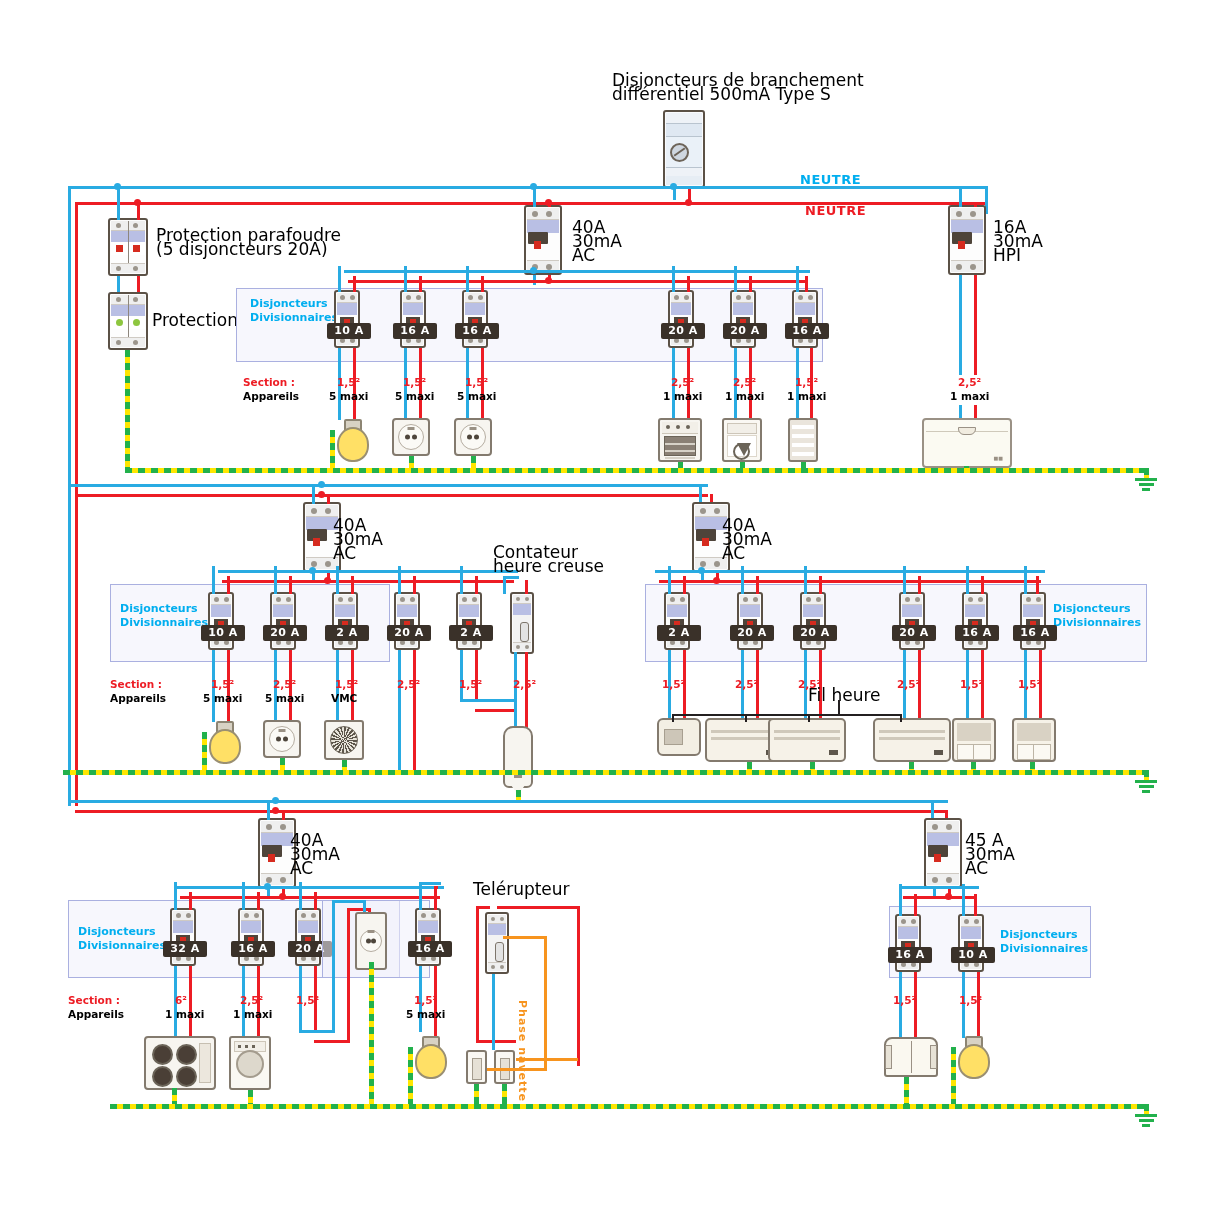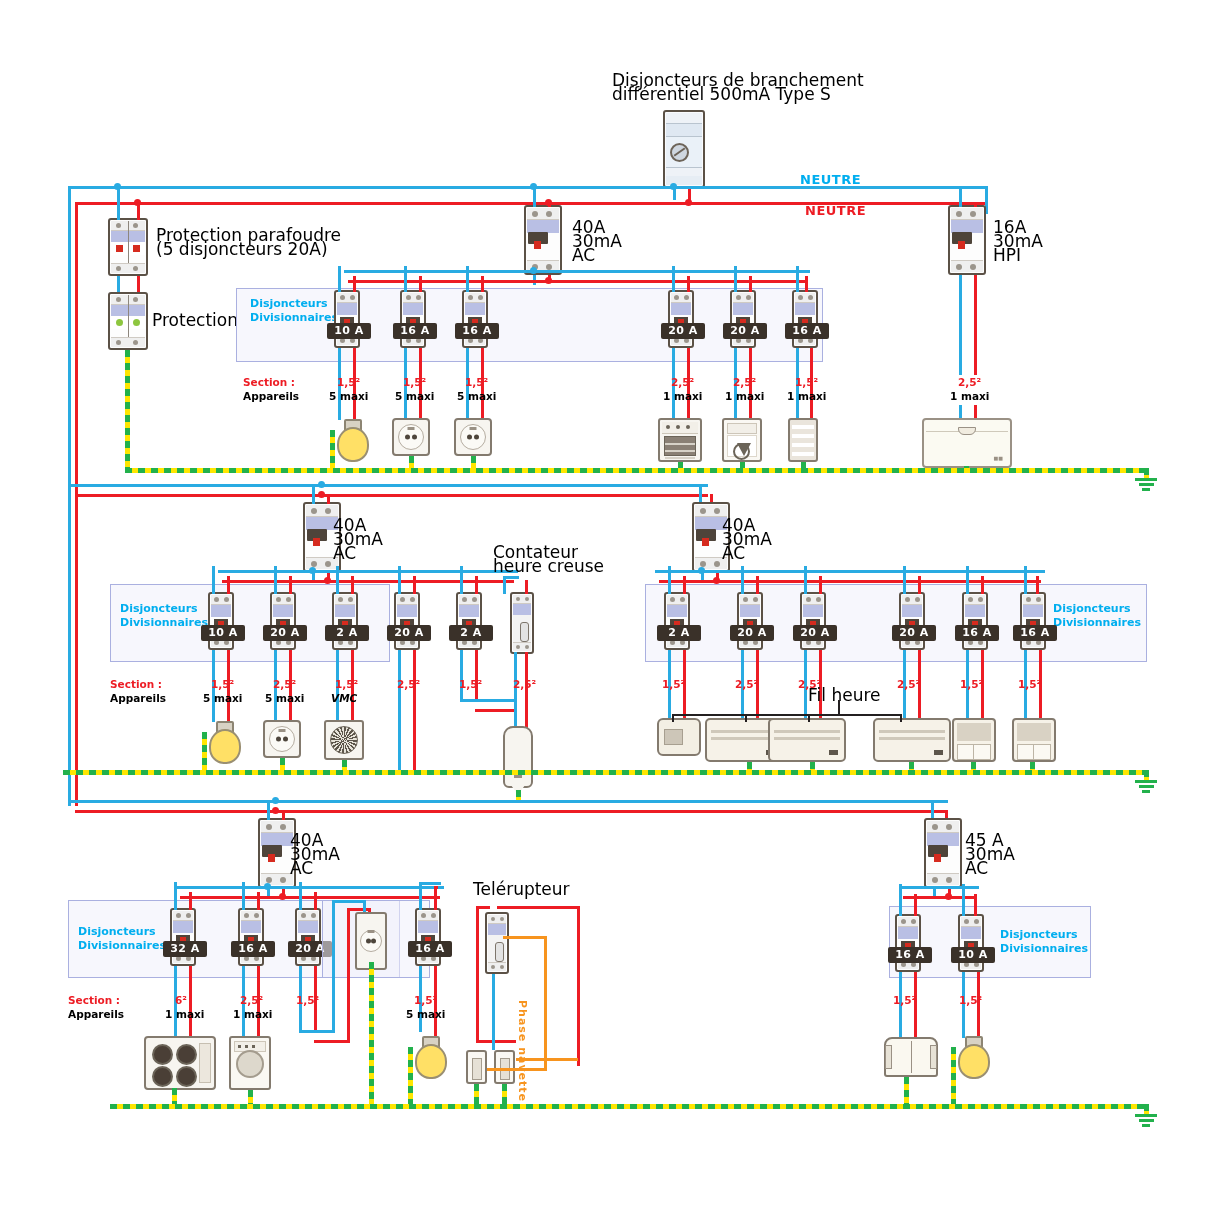--- a/index.html
+++ b/index.html
@@ -496,21 +496,21 @@
       <div class="band"></div>
     <div class="lever"></div>
       <div class="btm"></div>
     <div class="amp">2 A</div>
   </div>
   <div class="w vn" style="left:336px;top:566px;height:28px;"></div>
   <div class="w vp" style="left:351px;top:576px;height:18px;"></div>
   <div class="w vn" style="left:336px;top:650px;height:72px;"></div>
   <div class="w vp" style="left:351px;top:650px;height:72px;"></div>
   <div class="sec-red" style="left:335px;top:678px;">1,5²</div>
-  <div class="sec-blk" style="left:331px;top:692px;font-style:italic;">VMC</div>
+  <div class="sec-blk" style="left:331px;top:692px;">VMC</div>
   <div class="ap vmc" style="left:324px;top:720px;">
     <div class="fan"></div>
   </div>
   <div class="earth ev" style="left:342px;top:760px;height:12px;"></div>
 
   <div class="brk" style="left:394px;top:592px;">
     <div class="cap"></div>
       <div class="band"></div>
     <div class="lever"></div>
       <div class="btm"></div>

